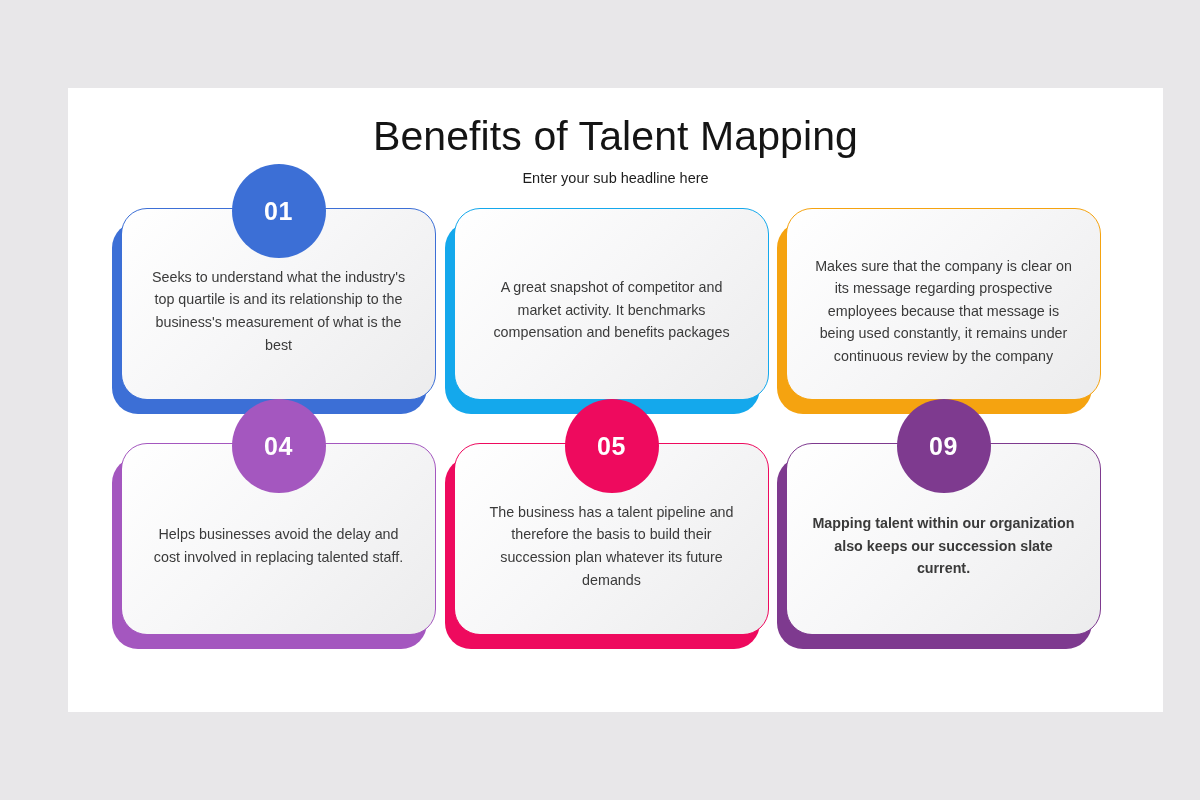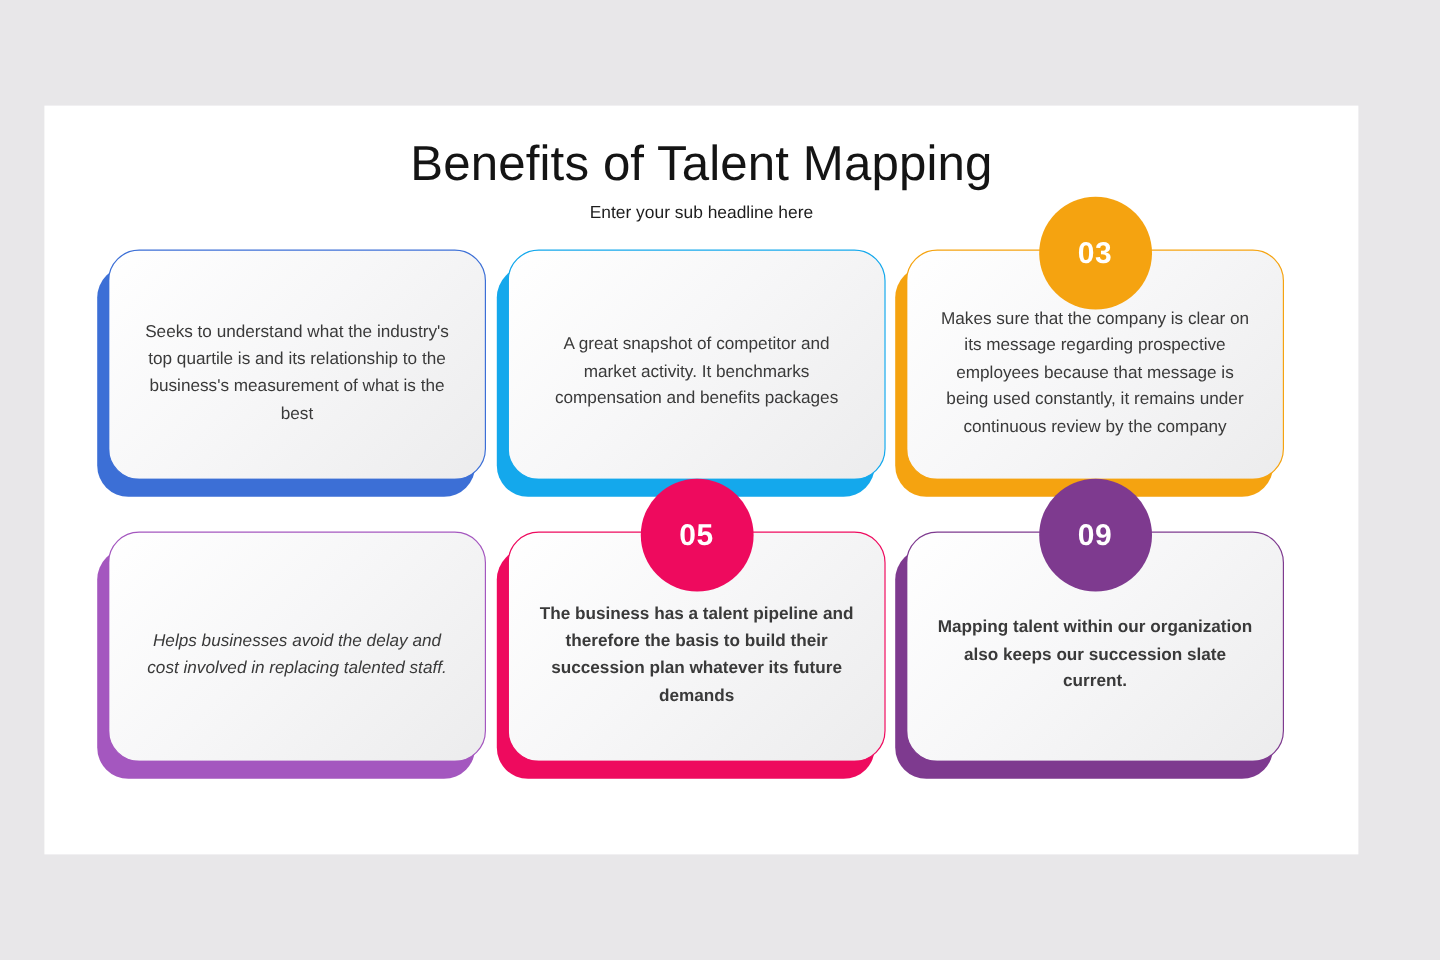--- a/index.html
+++ b/index.html
@@ -9,21 +9,21 @@
   body {
     width: 1200px;
     height: 800px;
     background: #e8e7e9;
     font-family: "Liberation Sans", sans-serif;
     overflow: hidden;
   }
 
   #slide {
     position: absolute;
-    left: 37px;
+    left: 68px;
     top: 88px;
     width: 1095px;
     height: 624px;
     background: #ffffff;
   }
 
   #header {
     position: absolute;
     left: 0;
     top: 0;
@@ -135,52 +135,53 @@
 
   <div id="grid">
 
     <div class="row">
 
       <div class="card-wrap c0" style="--accent: #3c6fd6;">
         <div class="card-back"></div>
         <div class="card-front">
           <div class="card-text" style="color: rgb(58, 58, 58);">Seeks to understand what the industry's top quartile is and its relationship to the business's measurement of what is the best</div>
         </div>
+        <div class="badge">01</div>
       </div>
 
       <div class="card-wrap c1" style="--accent: #14a8ec;">
         <div class="card-back"></div>
         <div class="card-front">
           <div class="card-text" style="color: rgb(58, 58, 58); margin-top: 12px;">A great snapshot of competitor and market activity. It benchmarks compensation and benefits packages</div>
         </div>
       </div>
 
       <div class="card-wrap c2" style="--accent: #f5a310;">
         <div class="card-back"></div>
         <div class="card-front">
           <div class="card-text" style="color: rgb(58, 58, 58);">Makes sure that the company is clear on its message regarding prospective employees because that message is being used constantly, it remains under continuous review by the company</div>
         </div>
-        <div class="badge">03</div>
       </div>
 
     </div>
 
     <div class="row">
 
       <div class="card-wrap c0" style="--accent: #a457bf;">
         <div class="card-back"></div>
         <div class="card-front">
-          <div class="card-text" style="color: rgb(58, 58, 58); font-style: italic;">Helps businesses avoid the delay and cost involved in replacing talented staff.</div>
+          <div class="card-text" style="color: rgb(58, 58, 58);">Helps businesses avoid the delay and cost involved in replacing talented staff.</div>
         </div>
+        <div class="badge">04</div>
       </div>
 
       <div class="card-wrap c1" style="--accent: #ee0a5e;">
         <div class="card-back"></div>
         <div class="card-front">
-          <div class="card-text" style="color: rgb(58, 58, 58); font-weight: bold;">The business has a talent pipeline and therefore the basis to build their succession plan whatever its future demands</div>
+          <div class="card-text" style="color: rgb(58, 58, 58);">The business has a talent pipeline and therefore the basis to build their succession plan whatever its future demands</div>
         </div>
         <div class="badge">05</div>
       </div>
 
       <div class="card-wrap c2" style="--accent: #7e3a8f;">
         <div class="card-back"></div>
         <div class="card-front">
           <div class="card-text" style="color: rgb(58, 58, 58); font-weight: bold;">Mapping talent within our organization also keeps our succession slate current.</div>
         </div>
         <div class="badge">09</div>

